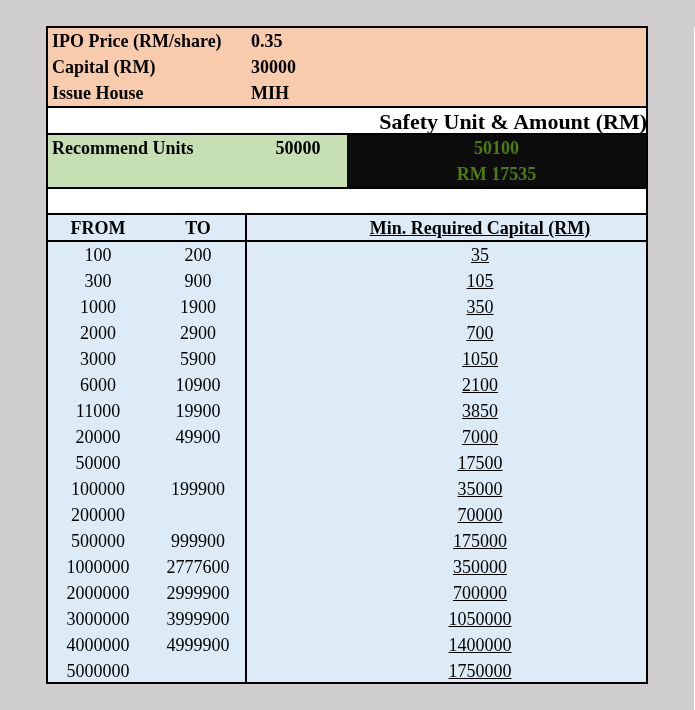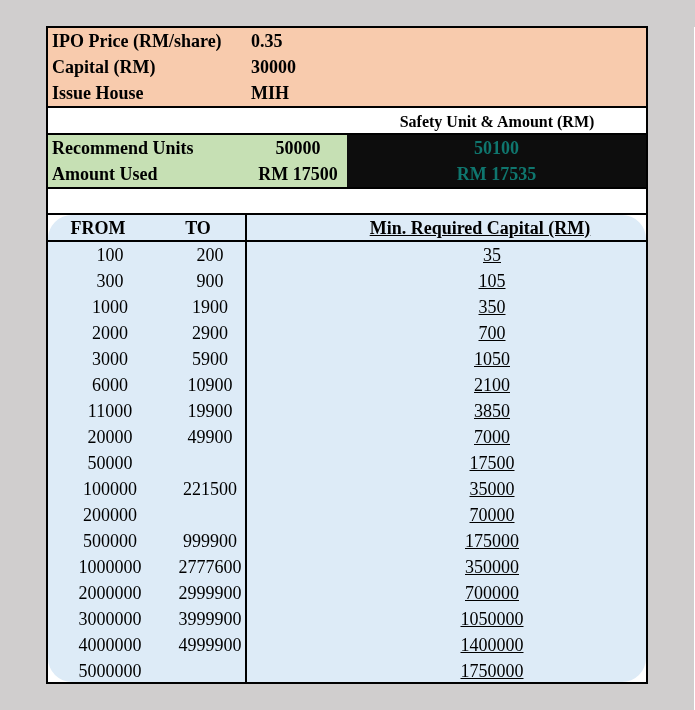--- a/index.html
+++ b/index.html
@@ -11,37 +11,37 @@
   .sheet {
     position:absolute; left:46px; top:26px; width:598px; height:654px;
     border:2px solid #000; background:#ffffff;
   }
   .block { position:absolute; left:0; width:598px; }
   .orange { top:0; height:78px; background:#f8cbad; border-bottom:2px solid #000; }
   .orange .row { position:absolute; left:0; height:26px; width:100%; font-weight:bold; font-size:18px; line-height:26px;text-align:center; }
   .orange .lbl { position:absolute; left:4px; }
   .orange .val { position:absolute; left:203px; }
   .safety { top:80px; height:25px; background:#fff; border-bottom:2px solid #000; }
-  .safety .title { position:absolute; left:299px; width:300px; text-align:center; font-weight:bold; font-size:16px; line-height:28px; }
+  .safety .title { position:absolute; left:299px; width:300px; text-align:right; font-weight:bold; font-size:22px; line-height:28px; }
   .rec { top:107px; height:52px; border-bottom:2px solid #000; }
   .rec .green { position:absolute; left:0; top:0; width:299px; height:52px; background:#c6e0b4; }
-  .rec .black { position:absolute; left:299px; top:0; width:299px; height:52px; background:#0d0d0d; color:#0f766e; }
+  .rec .black { position:absolute; left:299px; top:0; width:299px; height:52px; background:#0d0d0d; color:#4d7c0f; }
   .rec .line { position:absolute; left:0; width:100%; height:26px; line-height:26px; font-weight:bold; font-size:18px; }
   .rec .green .lbl { position:absolute; left:4px; }
   .rec .green .val { position:absolute; left:200px; width:100px; text-align:center; }
   .rec .black .val { position:absolute; left:0; width:100%; text-align:center; }
   .blank { top:161px; height:24px; background:#fff; border-bottom:2px solid #000; }
-  .grid { top:187px; height:467px; background:#ddebf7;border-radius:24px; }
+  .grid { top:187px; height:467px; background:#ddebf7; }
   .grid .divider { position:absolute; left:197px; top:0; width:2px; height:467px; background:#000; }
   .grid .hdr { position:absolute; left:0; top:0; width:100%; height:25px; border-bottom:2px solid #000; font-weight:bold; font-size:18px; line-height:27px; }
   .grid .hdr span, .grid .drow span { position:absolute; text-align:center; }
   .c-from { left:0; width:100px; }
   .c-to { left:100px; width:100px; }
   .c-cap { left:199px; width:466px;text-decoration:underline; }
-  .grid .rows { position:absolute; left:0; top:27px; width:100%;margin-left:12px; }
+  .grid .rows { position:absolute; left:0; top:27px; width:100%; }
   .grid .drow { position:relative; height:26px; line-height:26px; font-size:18px; }
 </style>
 </head>
 <body>
 
 <div class="right-strip"></div>
 
 <div class="sheet">
 
   <div class="block orange">
@@ -61,24 +61,20 @@
 
   <div class="block safety">
     <span class="title">Safety Unit &amp; Amount (RM)</span>
   </div>
 
   <div class="block rec">
     <div class="green">
       <div class="line" style="top:0">
         <span class="lbl">Recommend Units</span>
         <span class="val">50000</span>
-      </div>
-      <div class="line" style="top:26px">
-        <span class="lbl">Amount Used</span>
-        <span class="val">RM 17500</span>
       </div>
     </div>
     <div class="black">
       <div class="line" style="top:0">
         <span class="val">50100</span>
       </div>
       <div class="line" style="top:26px">
         <span class="val">RM 17535</span>
       </div>
     </div>
@@ -132,21 +128,21 @@
           <span class="c-from">20000</span>
           <span class="c-to">49900</span>
           <span class="c-cap">7000</span>
         </div>
         <div class="drow">
           <span class="c-from">50000</span>
           <span class="c-cap">17500</span>
         </div>
         <div class="drow">
           <span class="c-from">100000</span>
-          <span class="c-to">221500</span>
+          <span class="c-to">199900</span>
           <span class="c-cap">35000</span>
         </div>
         <div class="drow">
           <span class="c-from">200000</span>
           <span class="c-cap">70000</span>
         </div>
         <div class="drow">
           <span class="c-from">500000</span>
           <span class="c-to">999900</span>
           <span class="c-cap">175000</span>

